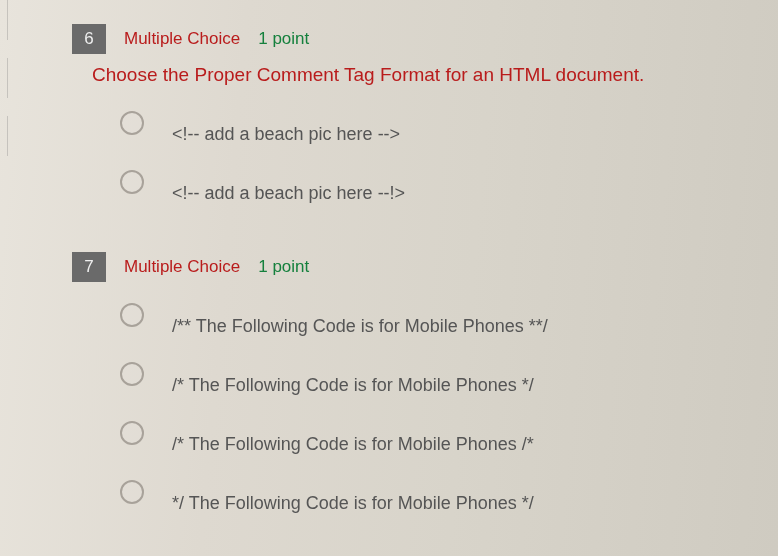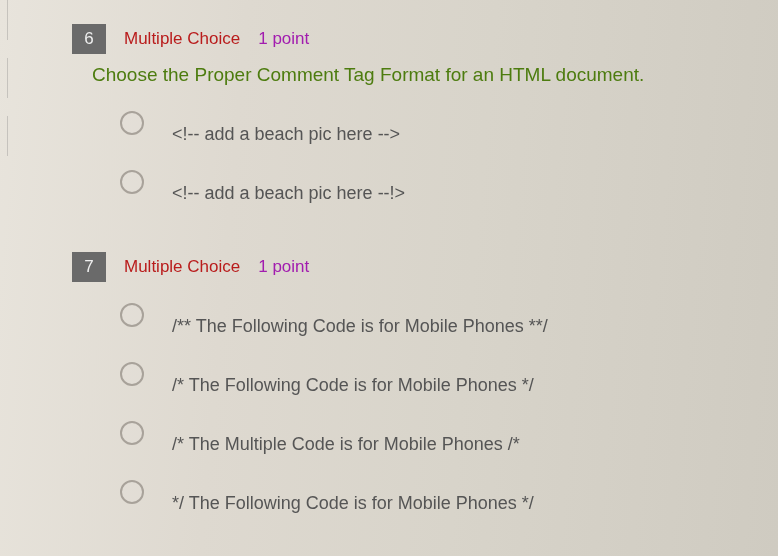--- a/index.html
+++ b/index.html
@@ -32,25 +32,25 @@
     align-items: center;
     justify-content: center;
     font-size: 17px;
     font-weight: 400;
   }
   .q-type {
     color: #b91c1c;
     font-size: 17px;
   }
   .q-points {
-    color: #a21caf;
+    color: #15803d;
     font-size: 17px;
   }
   .q-prompt {
-    color: #4d7c0f;
+    color: #b91c1c;
     font-size: 19px;
     margin-left: 20px;
     margin-bottom: 14px;
   }
   .options {
     margin-left: 48px;
   }
   .option-row {
     display: flex;
     align-items: center;
@@ -128,20 +128,20 @@
     <div class="option-row">
       <div class="radio"></div>
       <span class="option-text">/**  The Following Code is for Mobile Phones  **/</span>
     </div>
     <div class="option-row">
       <div class="radio"></div>
       <span class="option-text">/*  The Following Code is for Mobile Phones  */</span>
     </div>
     <div class="option-row">
       <div class="radio"></div>
-      <span class="option-text">/*  The Multiple Code is for Mobile Phones  /*</span>
+      <span class="option-text">/*  The Following Code is for Mobile Phones  /*</span>
     </div>
     <div class="option-row">
       <div class="radio"></div>
       <span class="option-text">*/  The Following Code is for Mobile Phones  */</span>
     </div>
   </div>
 </div>
 
 </body></html>

